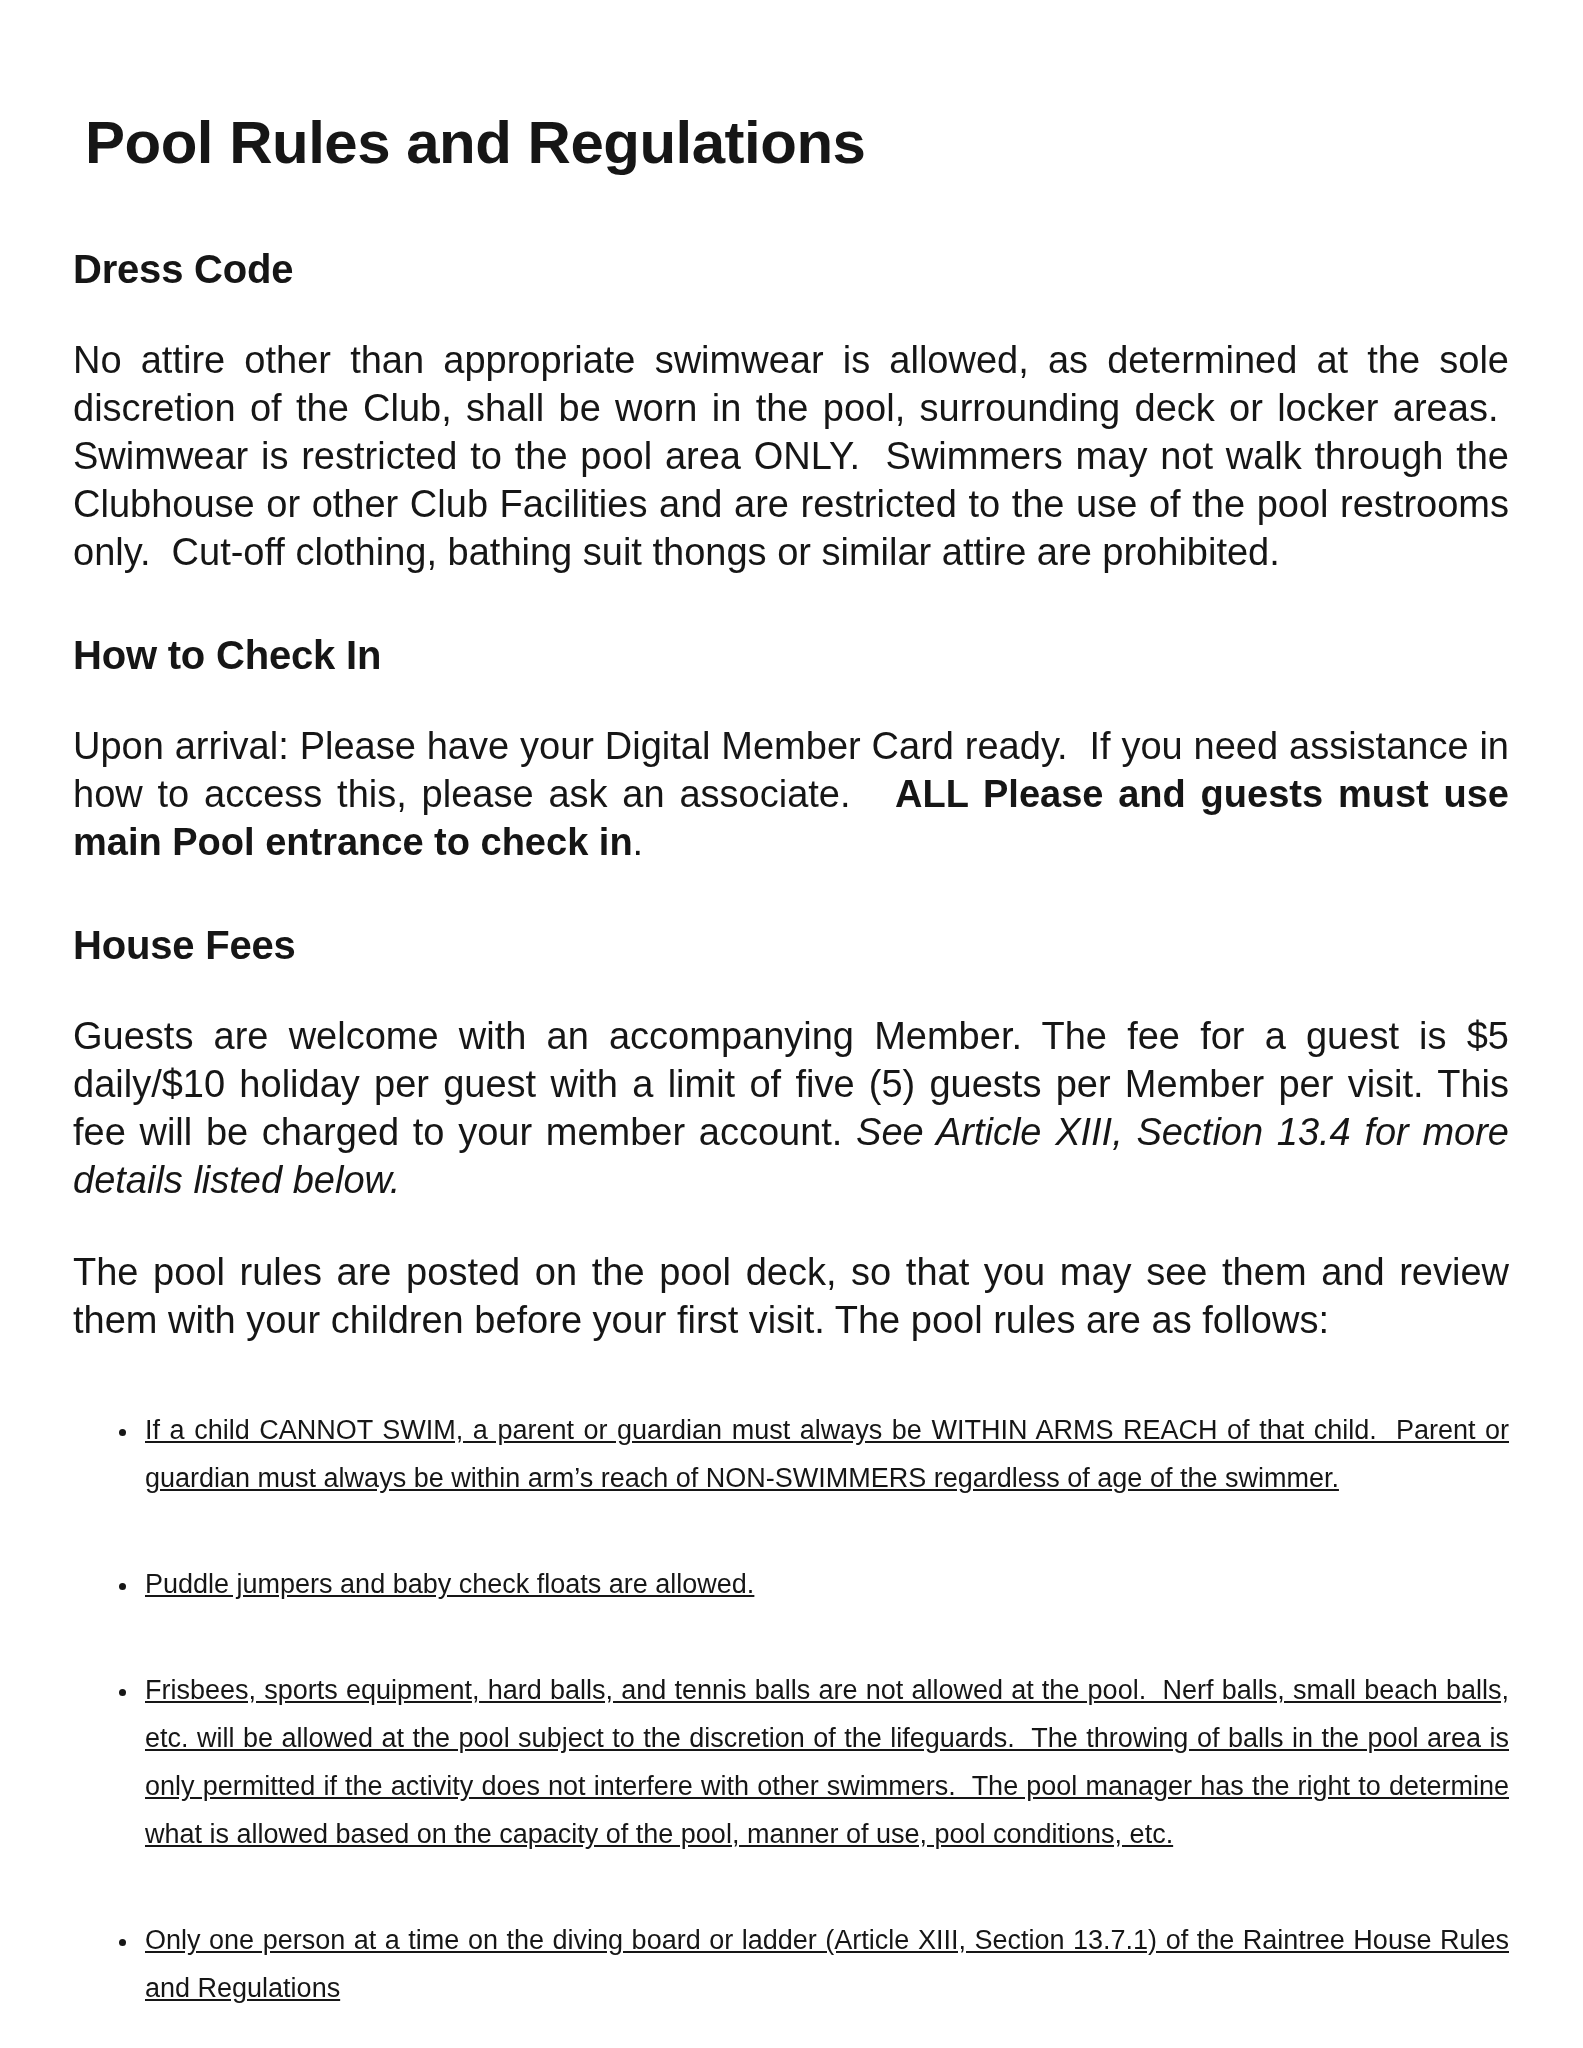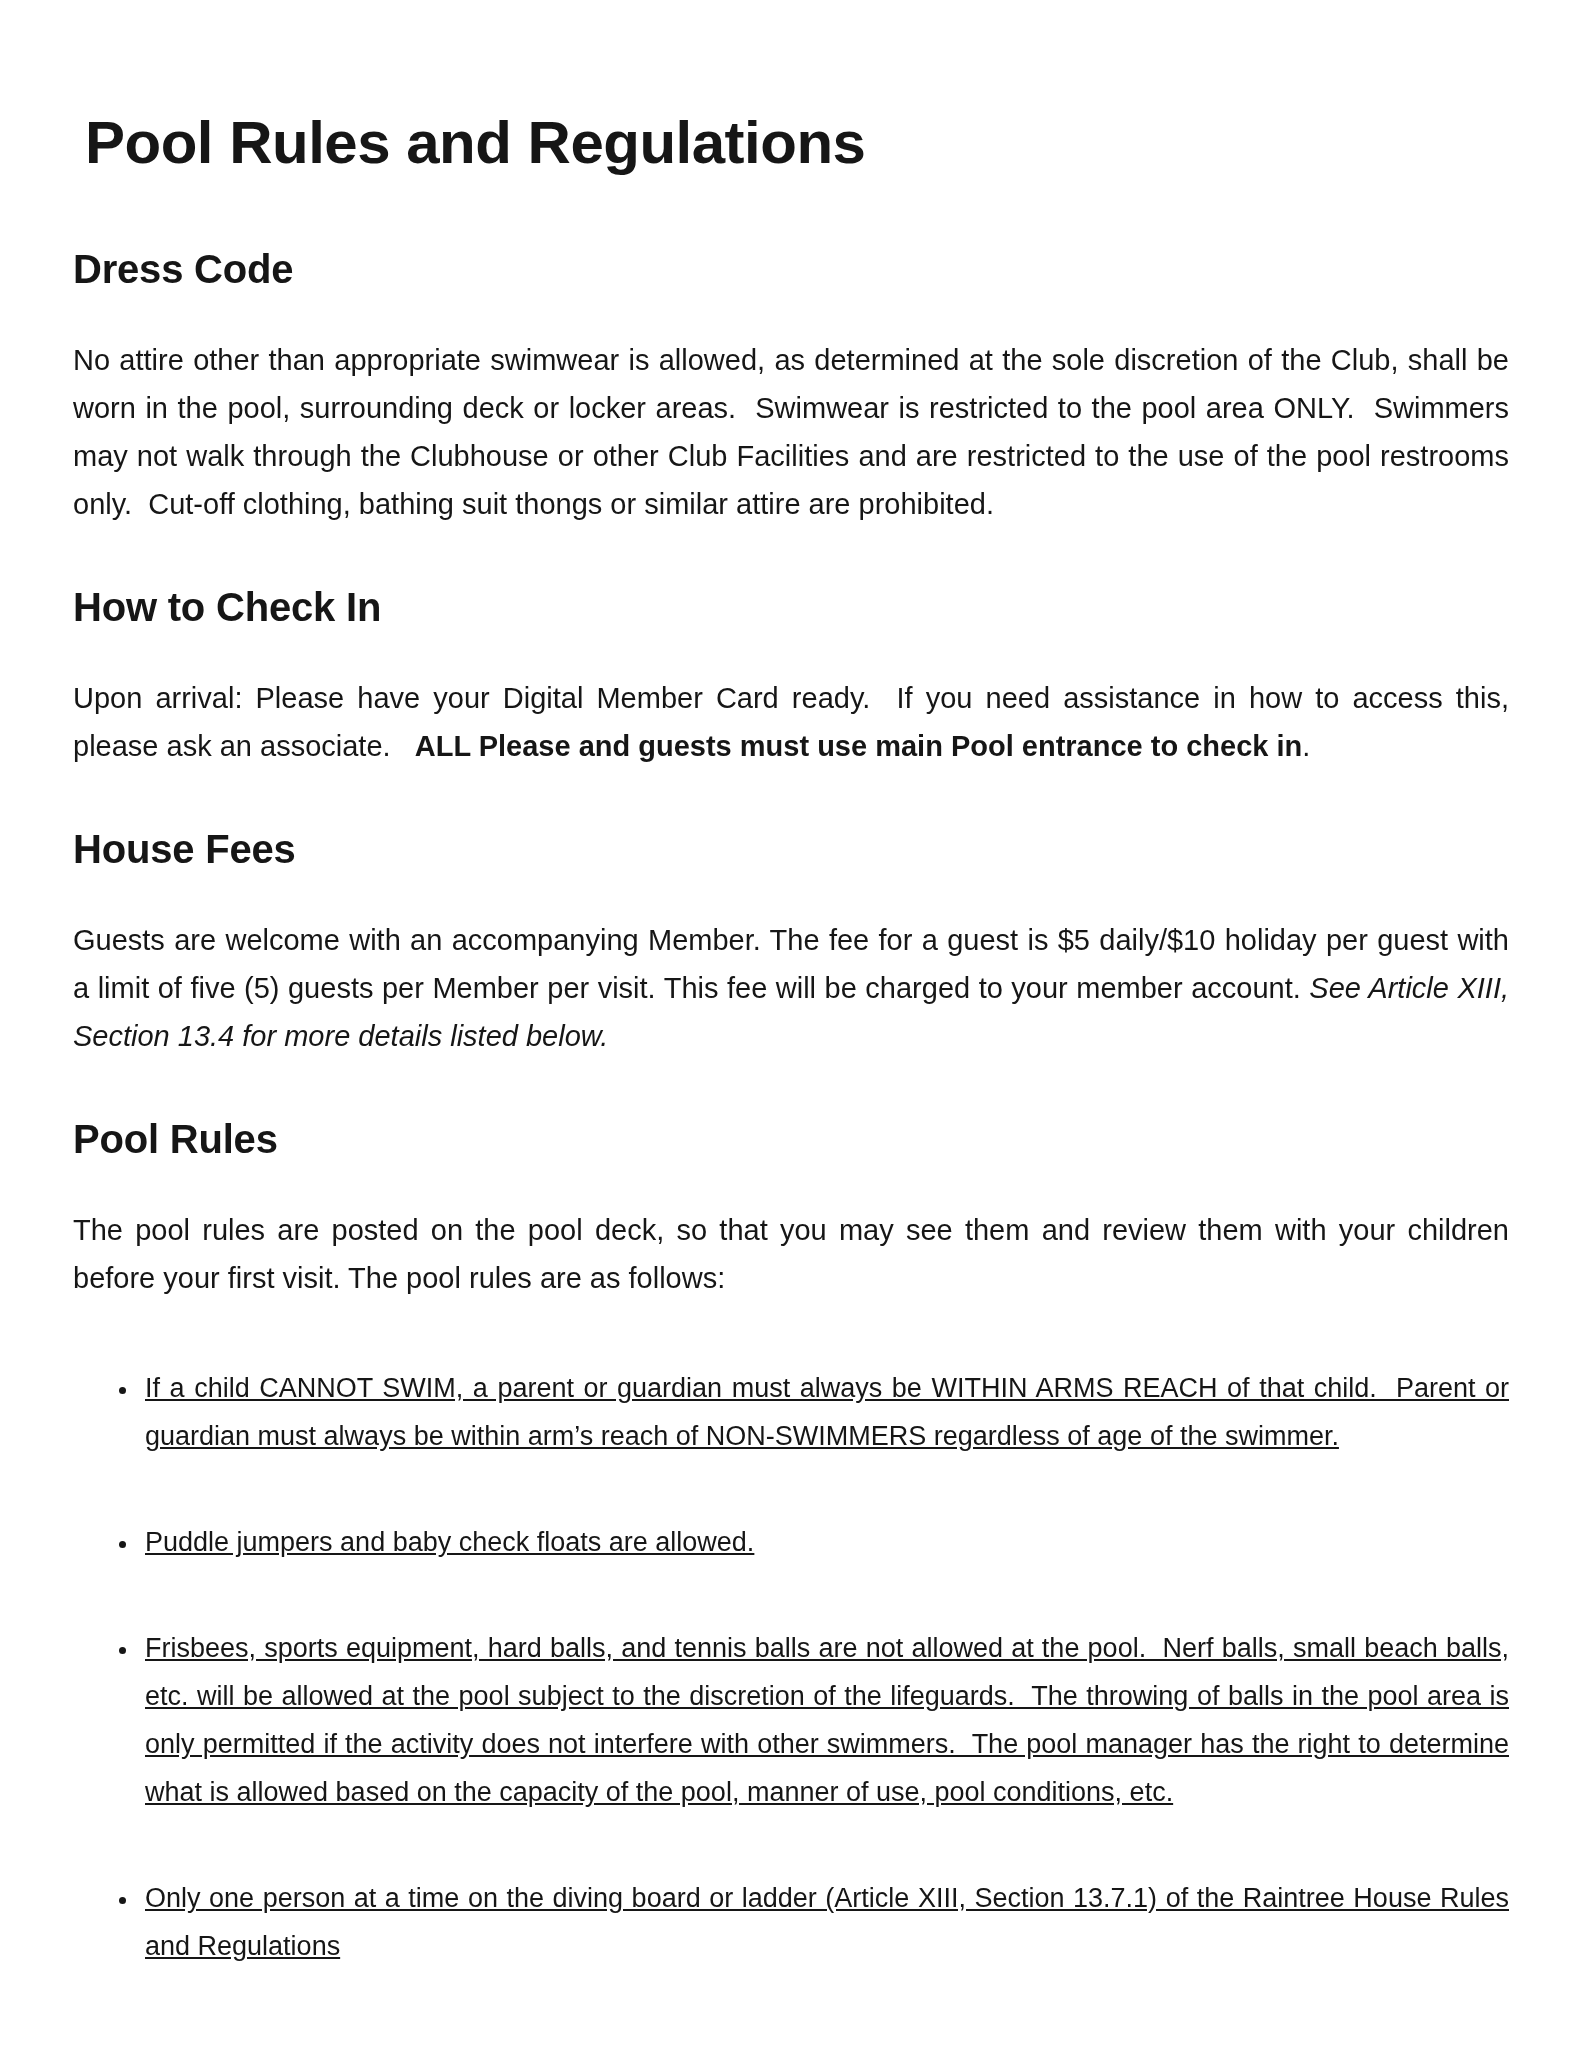--- a/index.html
+++ b/index.html
@@ -30,21 +30,21 @@
     font-size: 40px;
     line-height: 1.15;
     font-weight: 700;
     letter-spacing: -0.2px;
     margin: 56px 0 0 0;
   }
   section.doc-section:first-of-type h2.section-heading {
     margin-top: 70px;
   }
   p.para {
-    font-size: 29px;
+    font-size: 38px;
     line-height: 48px;
     margin: 44px 0 0 0;
     text-align: justify;
   }
   ul.rules-list {
     list-style: disc;
     margin: 62px 0 0 0;
     padding: 0 0 0 66px;
   }
   li.rule {
@@ -78,21 +78,20 @@
     <h2 class="section-heading">How to Check In</h2>
     <p class="para"><span>Upon arrival: Please have your Digital Member Card ready.&nbsp; If you need assistance in how to access this, please ask an associate.&nbsp;&nbsp; </span><span class="run-bold">ALL Please and guests must use main Pool entrance to check in</span><span>.</span></p>
   </section>
 
   <section class="doc-section">
     <h2 class="section-heading">House Fees</h2>
     <p class="para"><span>Guests are welcome with an accompanying Member. The fee for a guest is $5 daily/$10 holiday per guest with a limit of five (5) guests per Member per visit. This fee will be charged to your member account. </span><span class="run-italic">See Article XIII, Section 13.4 for more details listed below.</span></p>
   </section>
 
   <section class="doc-section">
-    <h2 class="section-heading">Pool Rules</h2>
     <p class="para"><span>The pool rules are posted on the pool deck, so that you may see them and review them with your children before your first visit. The pool rules are as follows:</span></p>
 
     <ul class="rules-list">
       <li class="rule">If a child CANNOT SWIM, a parent or guardian must always be WITHIN ARMS REACH of that child.&nbsp; Parent or guardian must always be within arm’s reach of NON-SWIMMERS regardless of age of the swimmer.</li>
       <li class="rule">Puddle jumpers and baby check floats are allowed.</li>
       <li class="rule">Frisbees, sports equipment, hard balls, and tennis balls are not allowed at the pool.&nbsp; Nerf balls, small beach balls, etc. will be allowed at the pool subject to the discretion of the lifeguards.&nbsp; The throwing of balls in the pool area is only permitted if the activity does not interfere with other swimmers.&nbsp; The pool manager has the right to determine what is allowed based on the capacity of the pool, manner of use, pool conditions, etc.</li>
       <li class="rule">Only one person at a time on the diving board or ladder (Article XIII, Section 13.7.1) of the Raintree House Rules and Regulations</li>
     </ul>
   </section>
 

